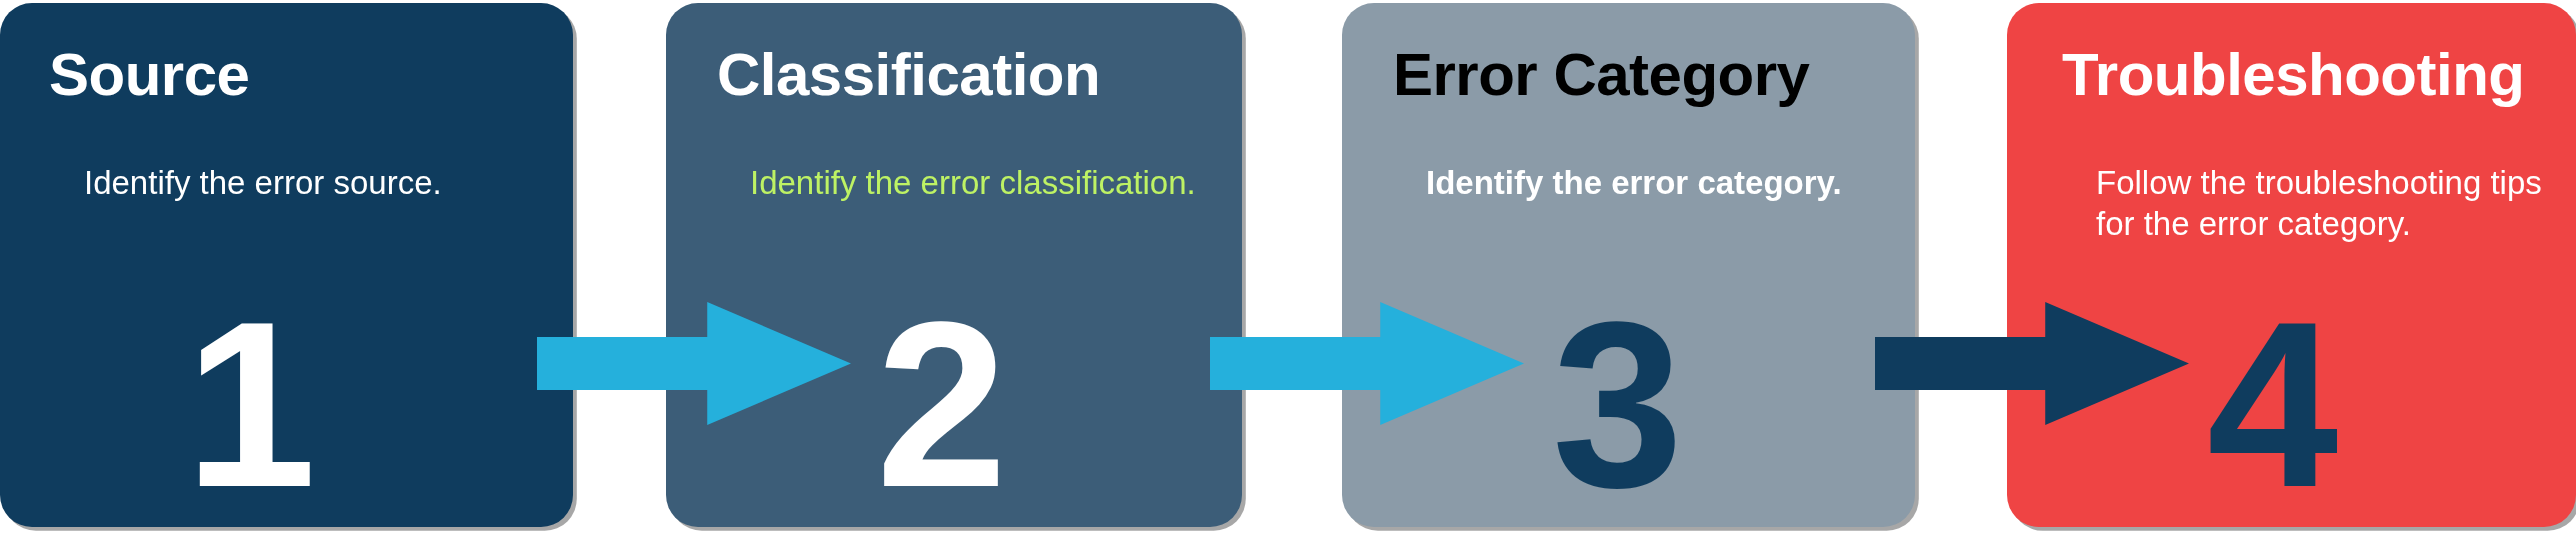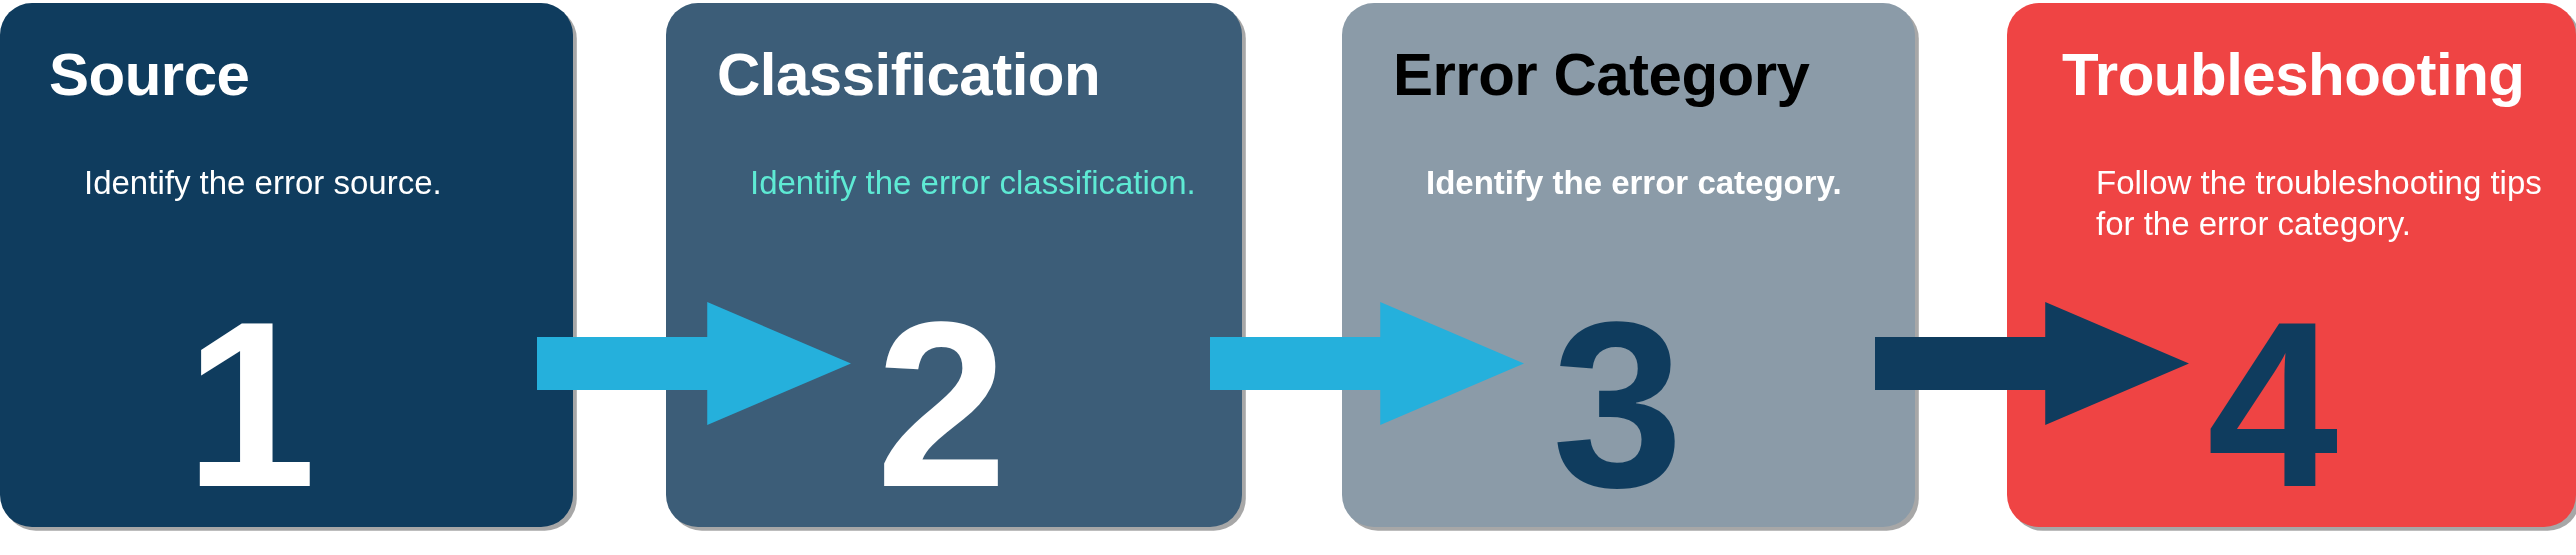--- a/index.html
+++ b/index.html
@@ -89,21 +89,21 @@
 <div id="stage">
 
   <div class="card card-1" style="background: rgb(15, 60, 94);">
     <div class="card-title" style="color: rgb(255, 255, 255);">Source</div>
     <div class="card-desc" style="color: rgb(255, 255, 255);">Identify the error source.</div>
     <div class="card-number" style="color: rgb(255, 255, 255);">1</div>
   </div>
 
   <div class="card card-2" style="background: rgb(60, 93, 120);">
     <div class="card-title" style="color: rgb(255, 255, 255);">Classification</div>
-    <div class="card-desc" style="color: #5eead4;">Identify the error classification.</div>
+    <div class="card-desc" style="color: #bef264;">Identify the error classification.</div>
     <div class="card-number" style="color: rgb(255, 255, 255);">2</div>
   </div>
 
   <div class="card card-3" style="background: rgb(139, 155, 168);">
     <div class="card-title" style="color: #000000;">Error Category</div>
     <div class="card-desc" style="color: rgb(255, 255, 255); font-weight: bold;">Identify the error category.</div>
     <div class="card-number" style="color: rgb(15, 60, 94);">3</div>
   </div>
 
   <div class="card card-4" style="background: #ef4444;">

